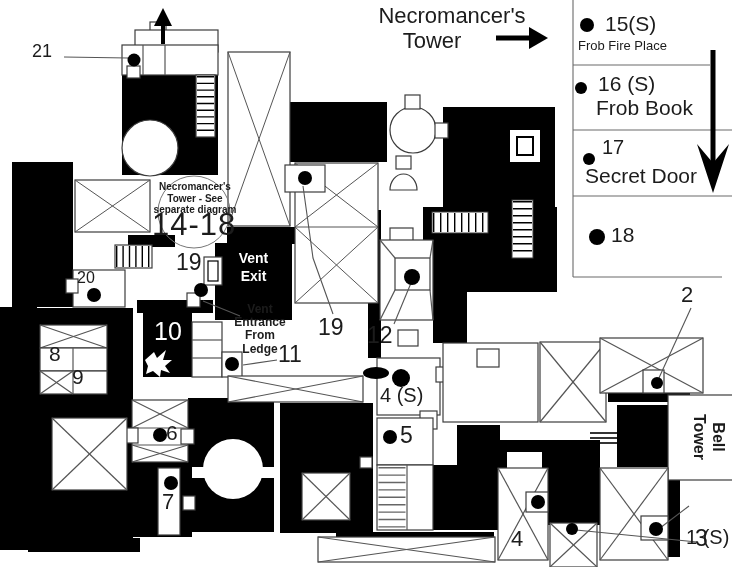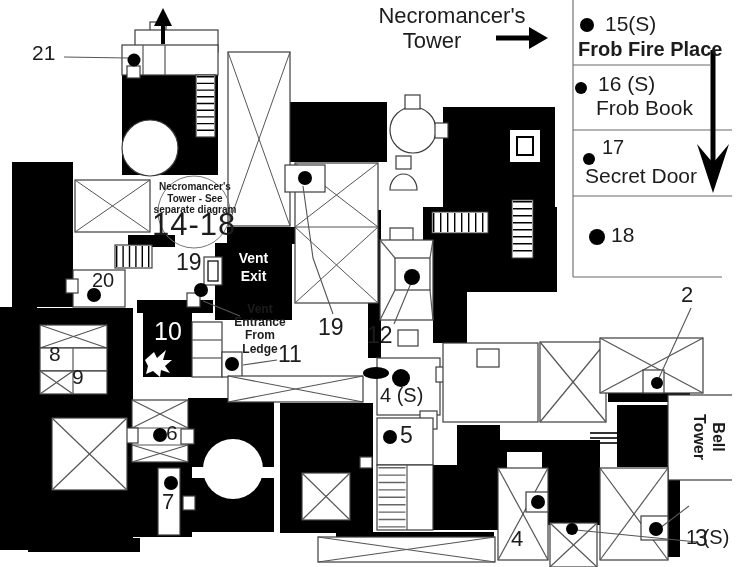--- a/index.html
+++ b/index.html
@@ -290,29 +290,29 @@
       <line x1="713" y1="50" x2="713" y2="178" stroke="#000" stroke-width="5"></line>
       <polygon points="697,144 713,193 729,144 713,163"></polygon>
     </g>
   </g>
 </svg>
 
   <div class="lbl ctr" style="left:358px;top:4px;width:188px;font-size:22px;">Necromancer's</div>
   <div class="lbl ctr" style="left:373px;top:29px;width:118px;font-size:22px;">Tower</div>
 
   <div class="lbl" style="left:605px;top:13px;font-size:21px;">15(S)</div>
-  <div class="lbl" style="left:578px;top:39px;font-size:20px;font-weight:bold;">Frob Fire Place</div>
+  <div class="lbl" style="left:578px;top:39px;font-size:13px;">Frob Fire Place</div>
   <div class="lbl" style="left:598px;top:73px;font-size:21px;">16 (S)</div>
   <div class="lbl" style="left:596px;top:97px;font-size:21px;">Frob Book</div>
   <div class="lbl" style="left:602px;top:137px;font-size:20px;">17</div>
   <div class="lbl" style="left:585px;top:165px;font-size:21px;">Secret Door</div>
   <div class="lbl" style="left:611px;top:224px;font-size:21px;">18</div>
 
-  <div class="lbl" style="left:32px;top:42px;font-size:21px;text-align:right;">21</div>
-  <div class="lbl" style="left:92px;top:270px;font-size:20px;">20</div>
+  <div class="lbl" style="left:32px;top:42px;font-size:18px;text-align:right;">21</div>
+  <div class="lbl" style="left:77px;top:270px;font-size:16px;">20</div>
   <div class="lbl" style="left:176px;top:250px;font-size:23px;">19</div>
   <div class="lbl note ctr" style="left:149px;top:181px;width:92px;">Necromancer's
 Tower - See
 separate diagram</div>
   <div class="lbl big" style="left:152px;top:209px;">14-18</div>
   <div class="lbl wht ctr" style="left:215px;top:250px;width:77px;font-size:14px;line-height:1.25;">Vent
 Exit</div>
   <div class="lbl ctr" style="left:229px;top:303px;width:62px;font-size:12px;font-weight:bold;line-height:1.1;">Vent
 Entrance
 From

